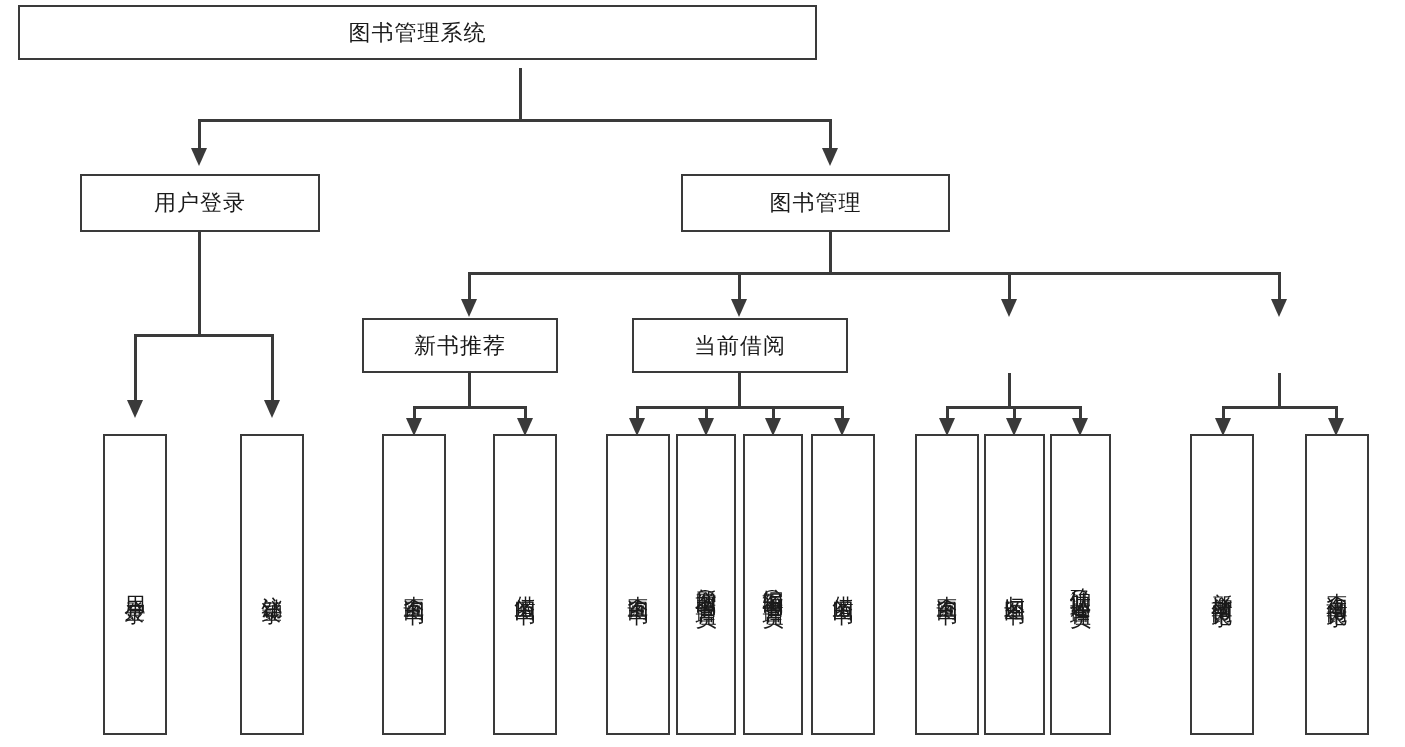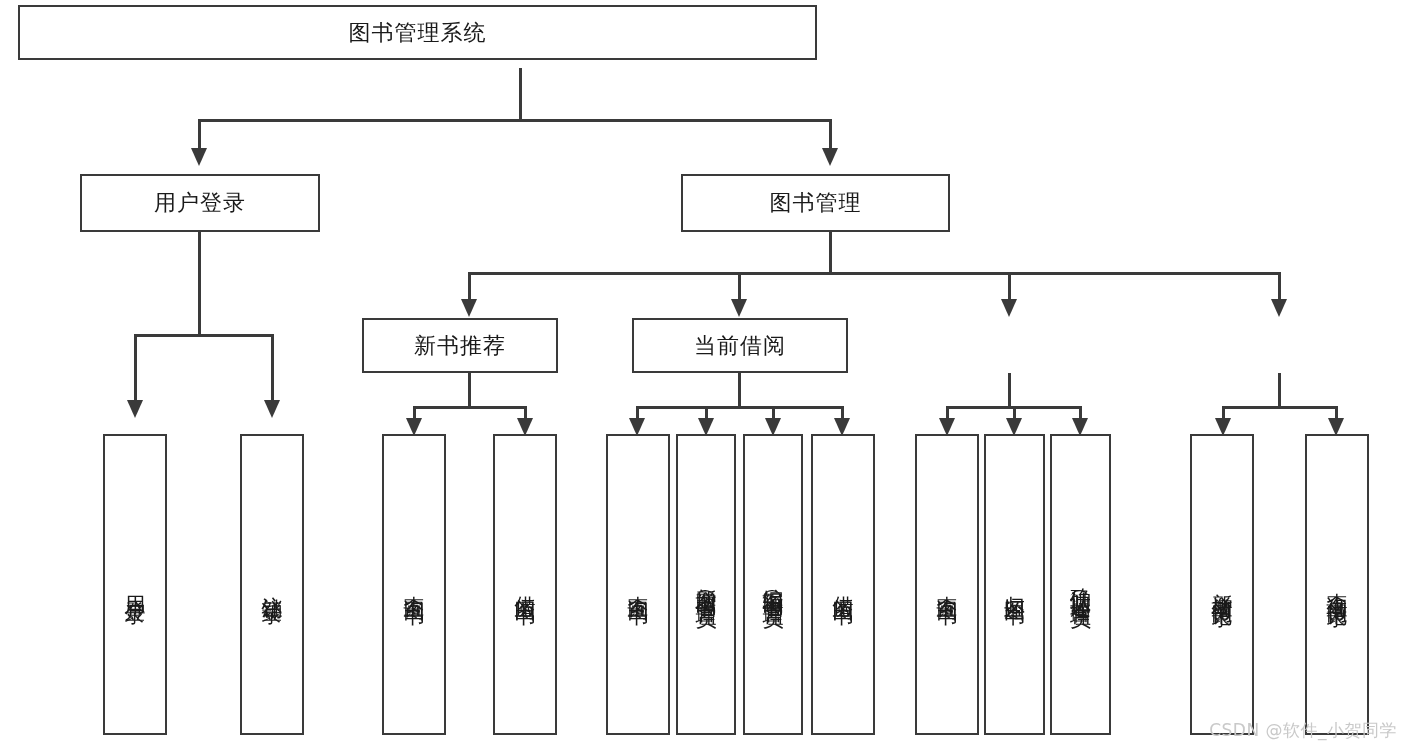--- a/index.html
+++ b/index.html
@@ -192,15 +192,14 @@
     <span class="label">确认归还（管理员）</span>
   </div>
 
   <div class="node vert" style="left:1190px; top:434px; width:64px; height:301px;">
     <span class="label">新增借阅记录</span>
   </div>
   <div class="node vert" style="left:1305px; top:434px; width:64px; height:301px;">
     <span class="label">查询借阅记录</span>
   </div>
 
-  <div id="watermark">CSDN @软件_小贺同学</div>
 
 </div>
 
 </body></html>

